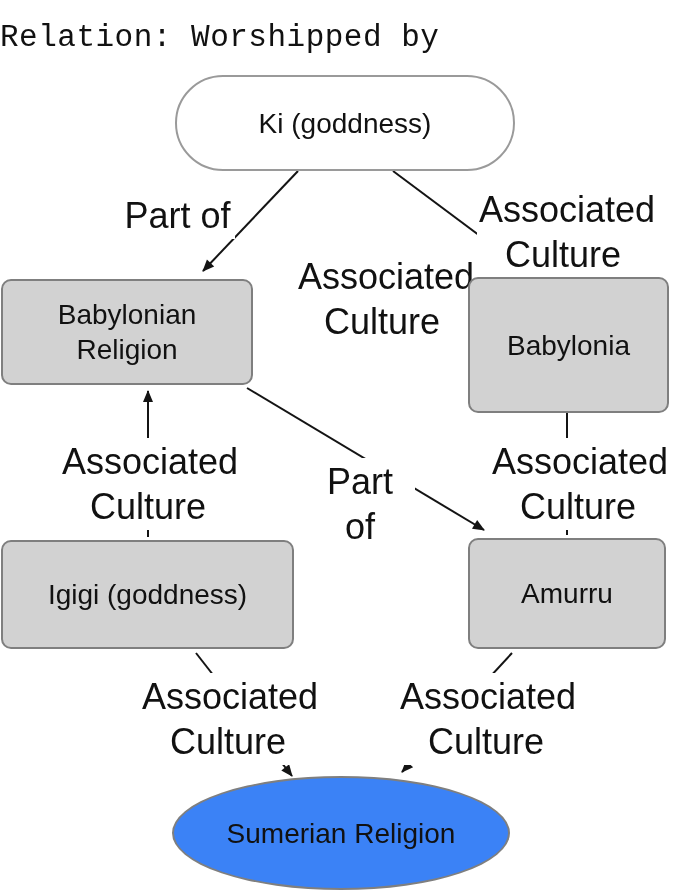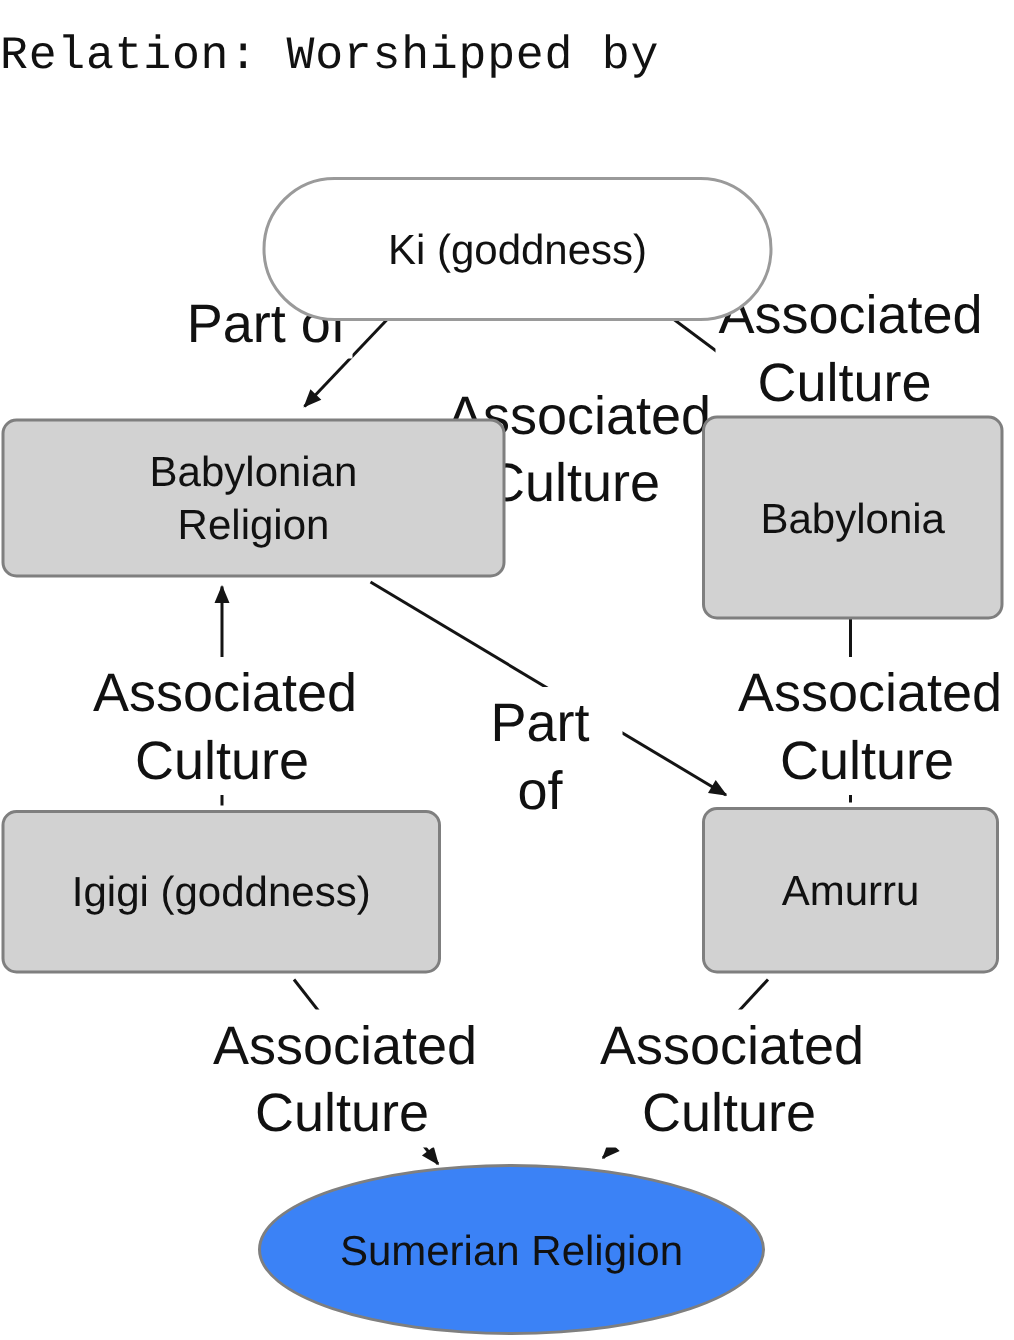--- a/index.html
+++ b/index.html
@@ -46,41 +46,40 @@
 
   .rect {
     background: #d2d2d2;
     border: 2px solid #7f7f7f;
     border-radius: 10px;
   }
   .pill {
     background: #ffffff;
     border: 2px solid #9a9a9a;
     border-radius: 50px;
-    margin-top: 43px;
   }
   .ellipse {
     background: #3b82f6;
     border: 2px solid #7f7f7f;
     border-radius: 50%;
   }
 
   .edge-label {
     position: absolute;
     background: #ffffff;
     text-align: center;
     font-size: 36px;
     line-height: 1.25;
     color: #111;
     padding: 1px 2px;
   }
 
   
   #node-ki        { left: 175px; top: 75px;  width: 340px; height: 96px;  }
-  #node-babrel    { left: 1px;   top: 279px; width: 336px; height: 106px; }
+  #node-babrel    { left: 1px;   top: 279px; width: 252px; height: 106px; }
   #node-babylonia { left: 468px; top: 277px; width: 201px; height: 136px; }
   #node-igigi     { left: 1px;   top: 540px; width: 293px; height: 109px; }
   #node-amurru    { left: 468px; top: 538px; width: 198px; height: 111px; }
   #node-sumerian  { left: 172px; top: 776px; width: 338px; height: 114px; }
 
   #node-babrel .lbl   { max-width: 200px; }
   #node-sumerian .lbl { max-width: 230px; }
 
   
   #elabel-0 { left: 120px; top: 192px; width: 115px; }

